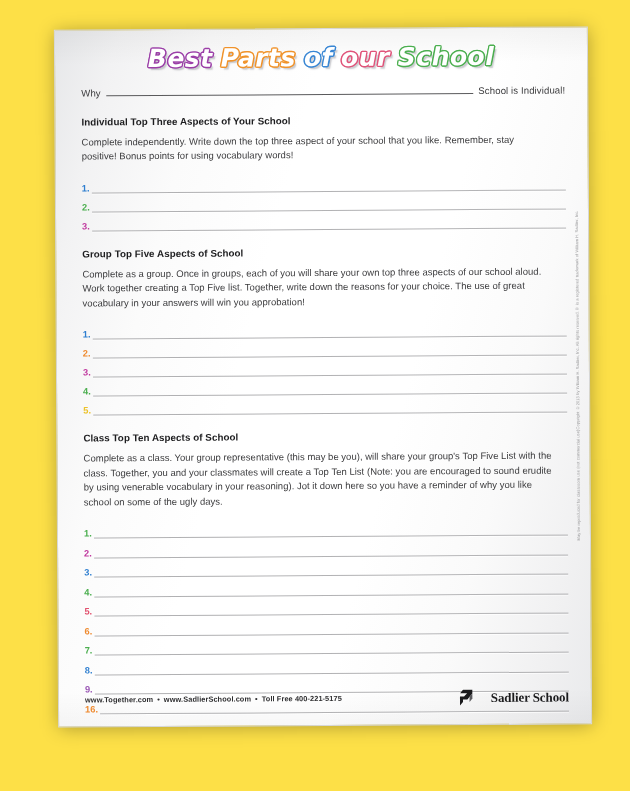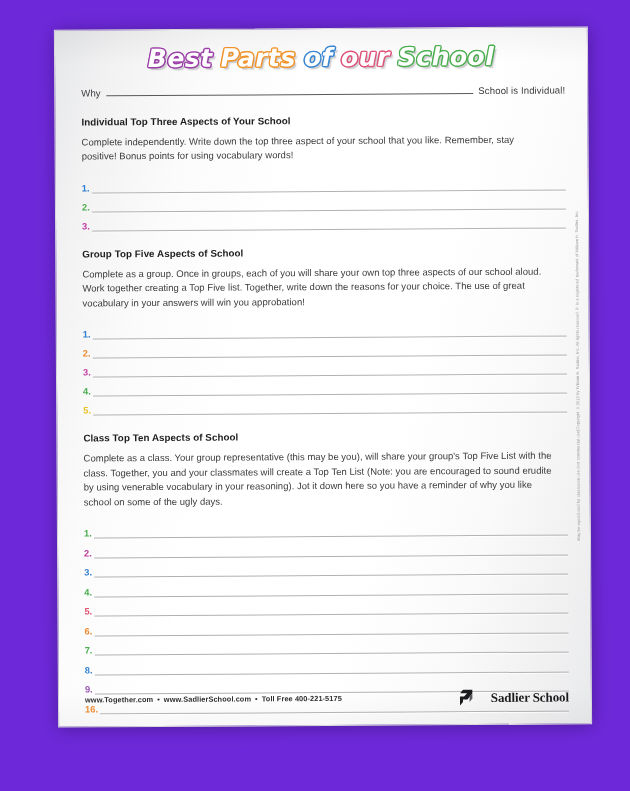--- a/index.html
+++ b/index.html
@@ -12,21 +12,21 @@
     height: 791px;
     background: #ffffff;
     font-family: "Liberation Sans", sans-serif;
     overflow: hidden;
   }
 
   #stage {
     position: relative;
     width: 630px;
     height: 791px;
-    background: #6d28d9;
+    background: #fde047;
   }
 
   
   #paper-shadow {
     position: absolute;
     left: 57px;
     top: 30px;
     width: 533px;
     height: 697px;
     background: rgba(0,0,0,0.30);

